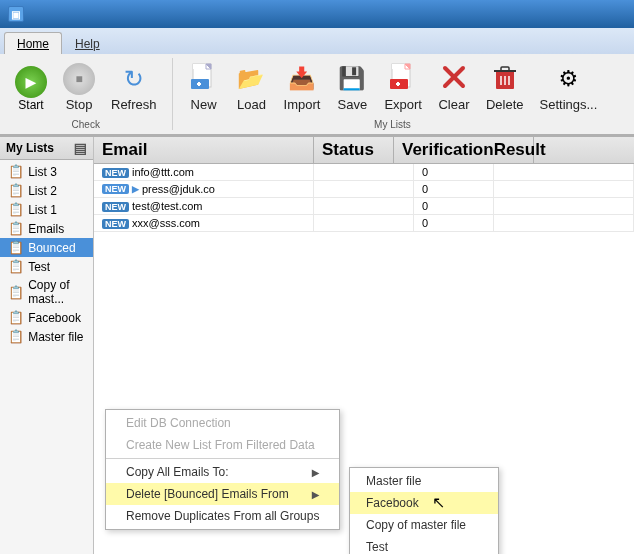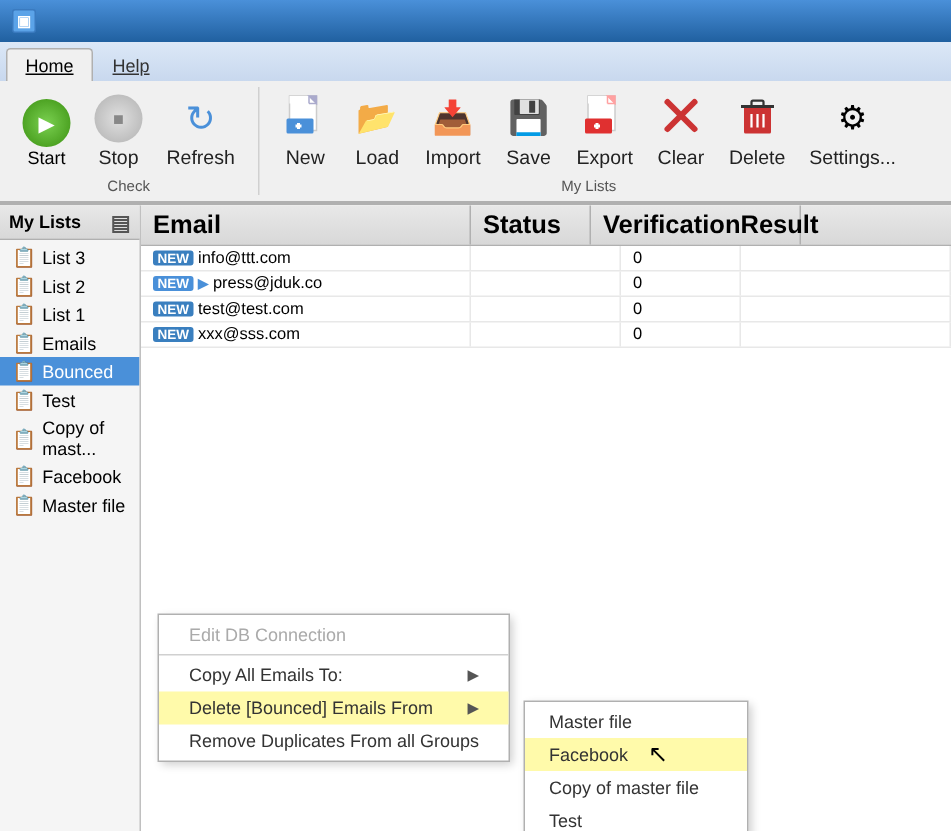--- a/index.html
+++ b/index.html
@@ -498,20 +498,21 @@
         </div>
         <div class="table-cell" style="width:100px;"></div>
         <div class="table-cell" style="width:80px;">0</div>
         <div class="table-cell" style="width:140px;"></div>
       </div>
     </div>
   </div>
 
   <div class="context-menu" style="left:105px; top:272px;">
     <div class="context-menu-item disabled">Edit DB Connection</div>
+    <div class="context-menu-item disabled">Create New List From Filtered Data</div>
     <div class="context-menu-separator"></div>
     <div class="context-menu-item">
       <span>Copy All Emails To:</span>
       <span class="submenu-arrow">▶</span>
     </div>
     <div class="context-menu-item highlighted">
       <span>Delete [Bounced] Emails From</span>
       <span class="submenu-arrow">▶</span>
     </div>
     <div class="context-menu-item">Remove Duplicates From all Groups</div>

